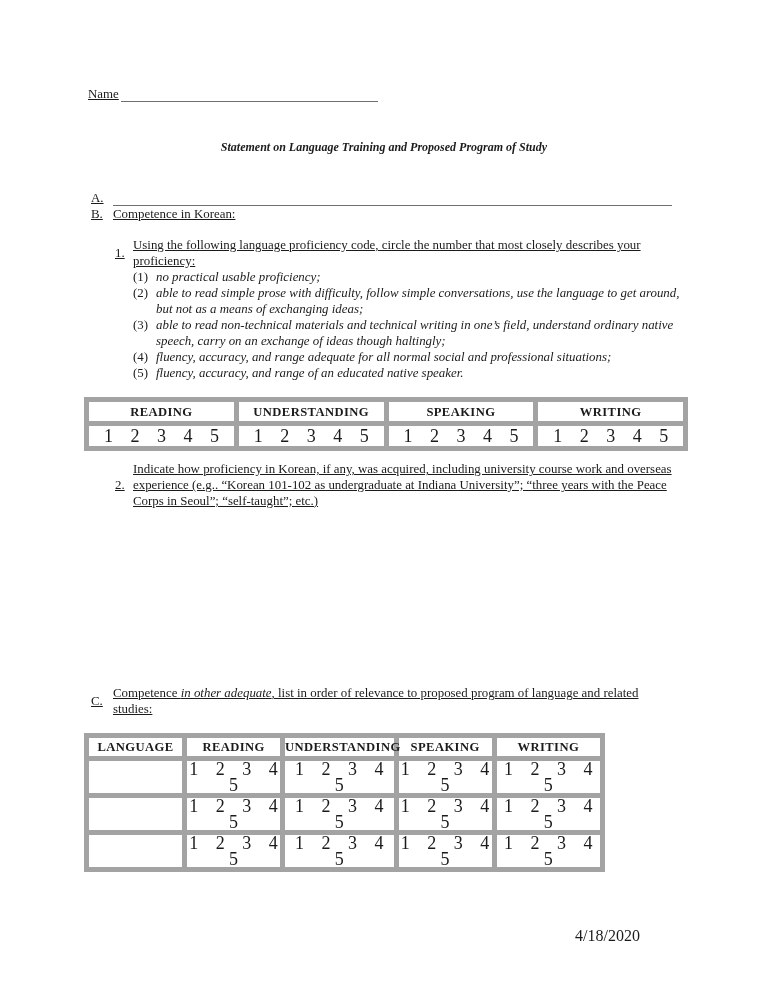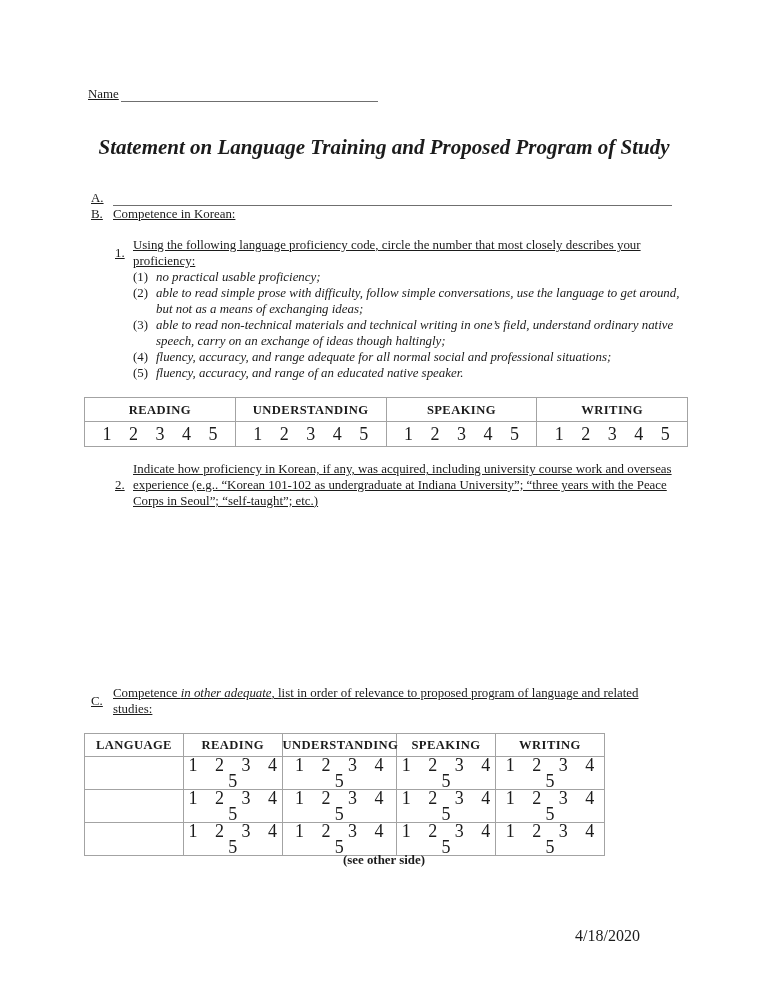--- a/index.html
+++ b/index.html
@@ -20,21 +20,21 @@
 
   
   .name-row { left:88px; top:86px; width:290px; }
   .name-row .blank-line { flex:1; margin-left:2px; }
 
   
   .title {
     left:0; top:138px; width:100%;
     text-align:center;
     font-weight:bold; font-style:italic;
-    font-size:21px; line-height:19px;
+    font-size:12px; line-height:19px;
   }
 
   
   .lbl { width:22px; flex:0 0 22px; }
   .line-a { left:91px; top:190px; width:581px; }
   .line-a .atext { white-space:nowrap; }
   .line-a .blank-line { flex:1; }
   .line-b { left:91px; top:206px; width:581px; }
 
   
@@ -44,21 +44,21 @@
   .itxt { flex:1; }
 
   
   .codes { left:133px; top:269px; width:550px; }
   .code-row { display:flex; align-items:flex-start; }
   .clbl { width:23px; flex:0 0 23px; }
   .ctxt { flex:1;font-style:italic; }
 
   
   table { border-collapse:collapse; table-layout:fixed; background:#fff; }
-  th, td { border:1px solid #a3a3a3; text-align:center; vertical-align:middle; padding:0; }
+  th, td { border:5px solid #a3a3a3; text-align:center; vertical-align:middle; padding:0; }
   th {
     font-weight:bold; font-size:12.6px; letter-spacing:0.4px;
     height:24px;
   }
   td { font-size:18px; }
   .scale { word-spacing:13px; }
   .tbl-korean { left:84px; top:397px; width:604px; }
   .tbl-korean td { height:25px; }
   .tbl-langs { left:84px; top:733px; width:521px; }
   .tbl-langs th { height:23px; }
@@ -193,17 +193,16 @@
       <tr>
         <td></td>
         <td class="scale">1 2 3 4 5</td>
         <td class="scale">1 2 3 4 5</td>
         <td class="scale">1 2 3 4 5</td>
         <td class="scale">1 2 3 4 5</td>
       </tr>
     </tbody>
   </table>
 
-  <div class="abs see-other">(see other side)</div>
 
   <div class="abs date">4/18/2020</div>
 
 </div>
 
 </body></html>

